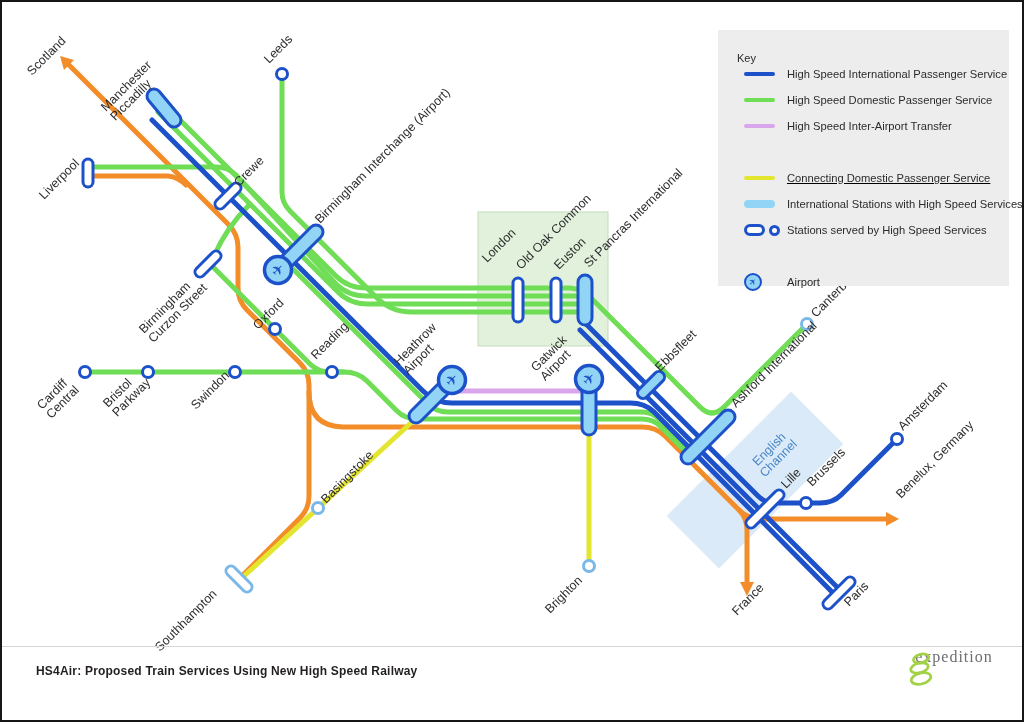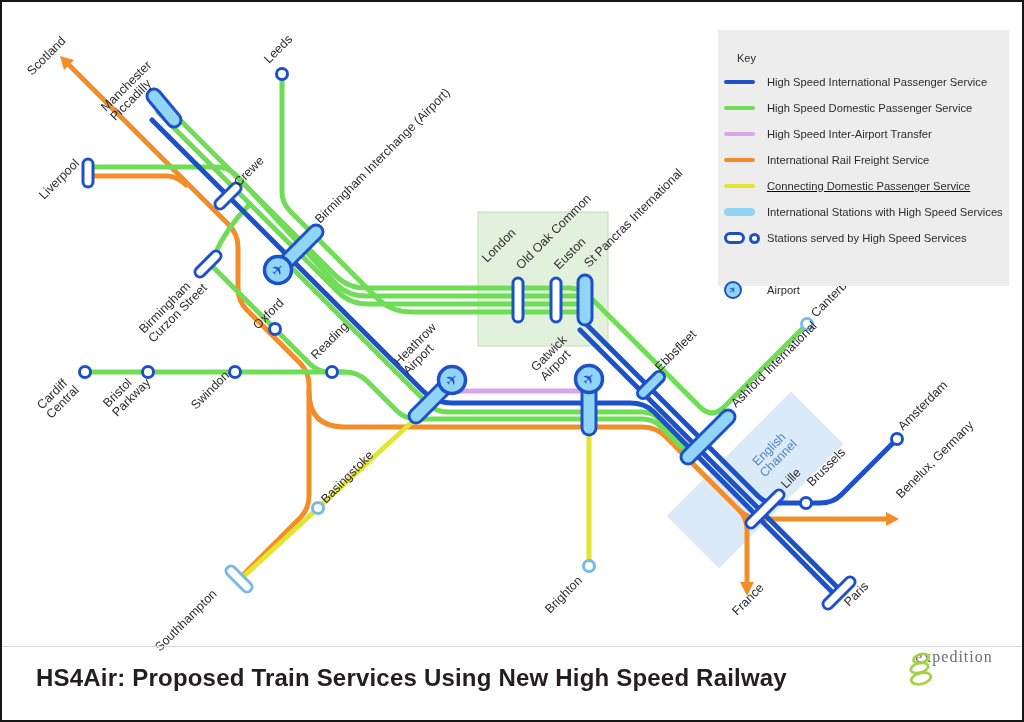--- a/index.html
+++ b/index.html
@@ -38,37 +38,37 @@
   .lbl{font-size:12.5px;fill:var(--c-label,#2d2d2d);}
   .chlbl{font-size:12.5px;fill:var(--c-channel_text,#4a86c8);text-anchor:middle;}
 
   .londonbox{fill:var(--c-london_box,#e2f1dc);stroke:#c2dbba;stroke-width:1;}
   .channel{fill:var(--c-channel_fill,#dbeaf8);}
 
   
   .keybox{position:absolute;left:718px;top:30px;width:291px;height:256px;
           background:var(--c-key_bg,#ededed);padding:0;z-index:10;}
   .keyhead{position:absolute;left:19px;top:10px;font-size:11px;color:#2b2b2b;margin-top:12px;}
-  .krow{position:absolute;left:6px;display:flex;align-items:center;height:20px;margin-top:8px;}
+  .krow{position:absolute;left:26px;display:flex;align-items:center;height:20px;}
   .ksw{width:36px;display:flex;align-items:center;justify-content:flex-start;flex:none;}
   .klab{font-size:11.2px;color:#2b2b2b;white-space:nowrap;margin-left:7px;}
   .sw-line{width:31px;height:4.5px;border-radius:3px;}
   .sw-thick{width:31px;height:8px;border-radius:4px;background:var(--c-ltblue,#92d4f5);}
   .sw-pill{width:15px;height:6px;border:3px solid var(--c-blue,#1d51c9);border-radius:6px;background:#fff;}
   .sw-dot{width:5px;height:5px;border:3px solid var(--c-blue,#1d51c9);border-radius:50%;background:#fff;margin-left:4px;}
   .lt .sw-pill{border-color:var(--c-ltstroke,#7ab8e8);}
   .lt .sw-dot{border-color:var(--c-ltstroke,#7ab8e8);}
   .sw-air{width:14px;height:14px;border-radius:50%;background:var(--c-ltblue,#92d4f5);
           border:2.5px solid var(--c-blue,#1d51c9);color:var(--c-blue,#1d51c9);
           display:flex;align-items:center;justify-content:center;font-size:9px;}
   .sw-air span{display:block;transform:rotate(-45deg);}
 
   
   .sep{position:absolute;left:0;right:0;top:646px;height:1px;background:#d5d5d5;}
-  .title{position:absolute;left:36px;top:664px;font-size:24px;font-weight:bold;
+  .title{position:absolute;left:36px;top:664px;font-size:12px;font-weight:bold;
          color:var(--c-title,#231f20);letter-spacing:.2px;}
   .logo{position:absolute;left:898px;top:648px;width:112px;text-align:center;}
   .logo .mark{display:block;margin:0 auto;}
   .logo .word{font-family:"Liberation Serif",serif;font-size:16px;
               color:var(--c-logo_text_color,#6d6e71);letter-spacing:1px;}
 </style>
 </head>
 <body>
 
 <div class="page">
@@ -237,26 +237,20 @@
           <span class="sw-line" style="background:var(--c-green,#6fdd55);"></span>
         </span>
       <span class="klab">High Speed Domestic Passenger Service</span>
     </div>
     <div class="krow" style="top:86px;">
       <span class="ksw">
           <span class="sw-line" style="background:var(--c-purple,#d9a6ec);"></span>
         </span>
       <span class="klab">High Speed Inter-Airport Transfer</span>
     </div>
-    <div class="krow" style="top:112px;">
-      <span class="ksw">
-          <span class="sw-line" style="background:var(--c-orange,#f28d2a);"></span>
-        </span>
-      <span class="klab">International Rail Freight Service</span>
-    </div>
     <div class="krow" style="top:138px;text-decoration:underline;">
       <span class="ksw">
           <span class="sw-line" style="background:var(--c-yellow,#e3e52f);"></span>
         </span>
       <span class="klab">Connecting Domestic Passenger Service</span>
     </div>
     <div class="krow" style="top:164px;">
       <span class="ksw">
           <span class="sw-thick"></span>
         </span>

